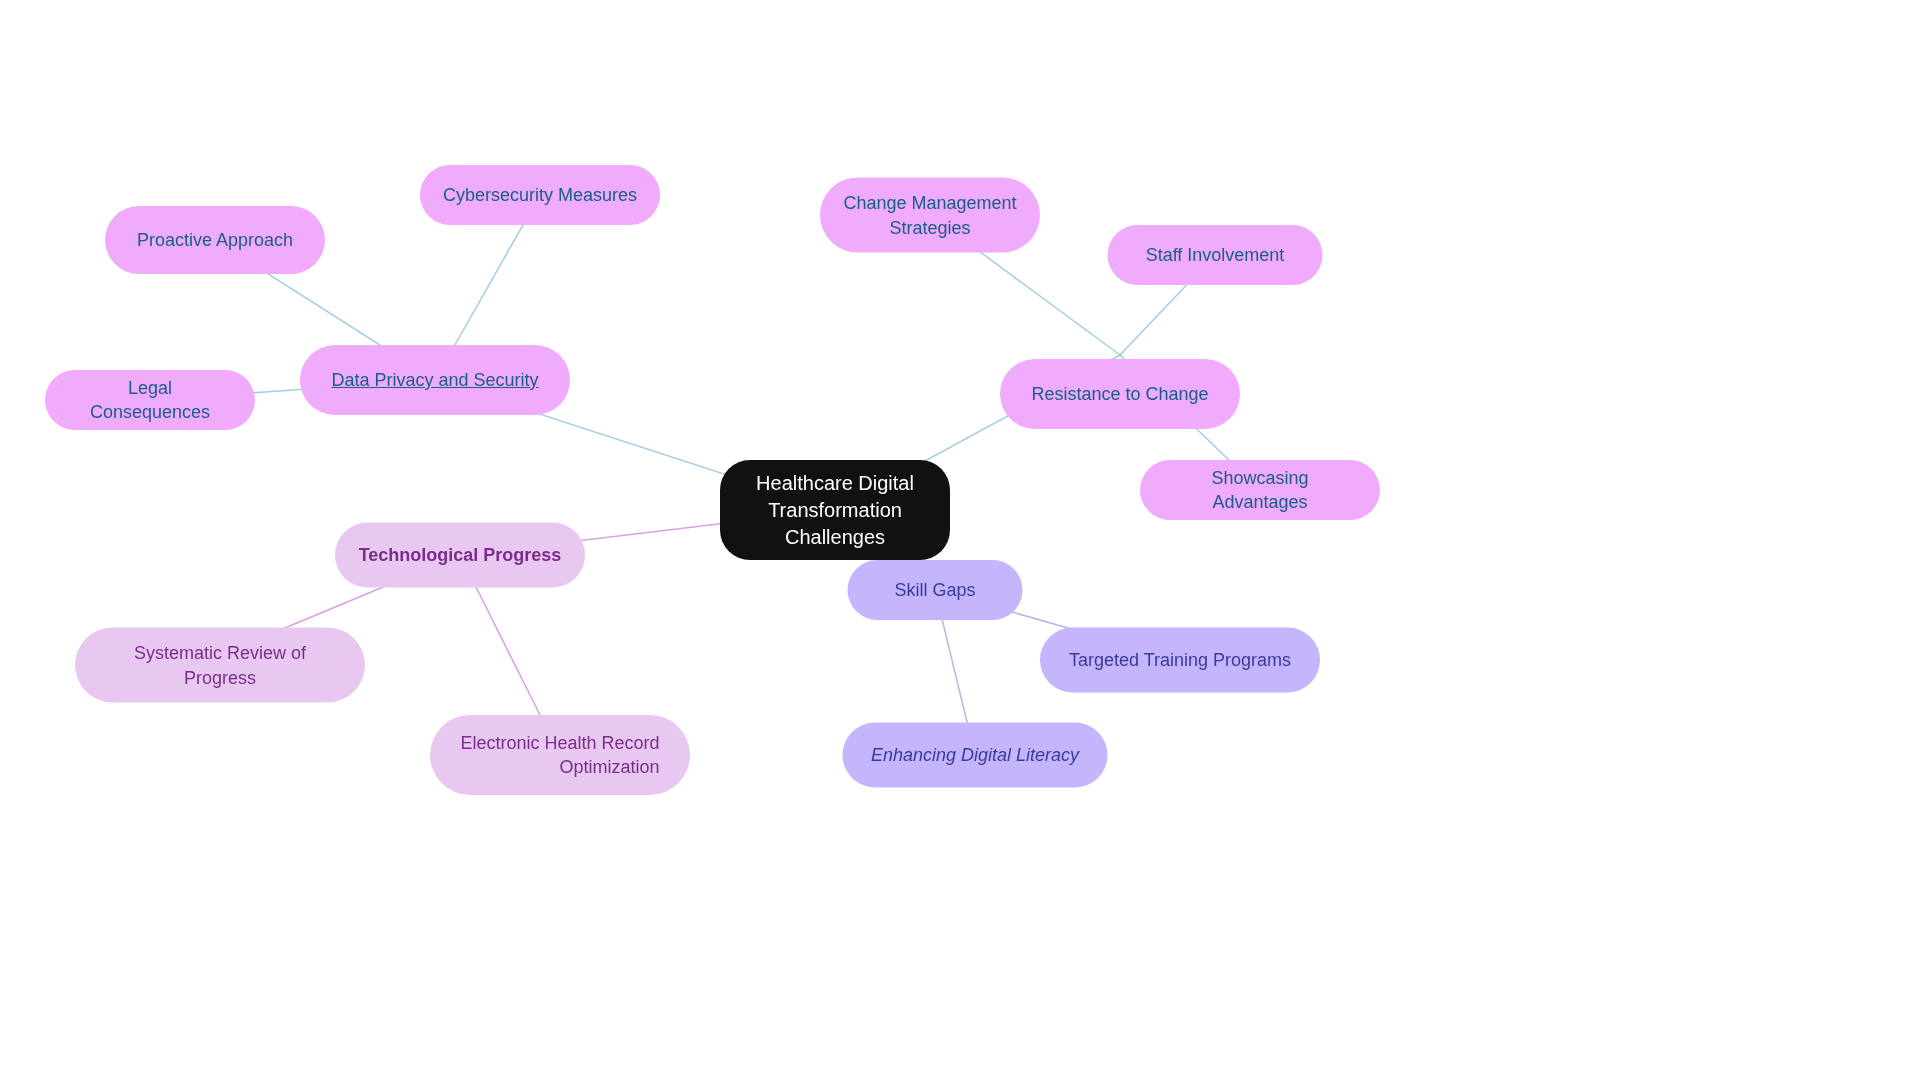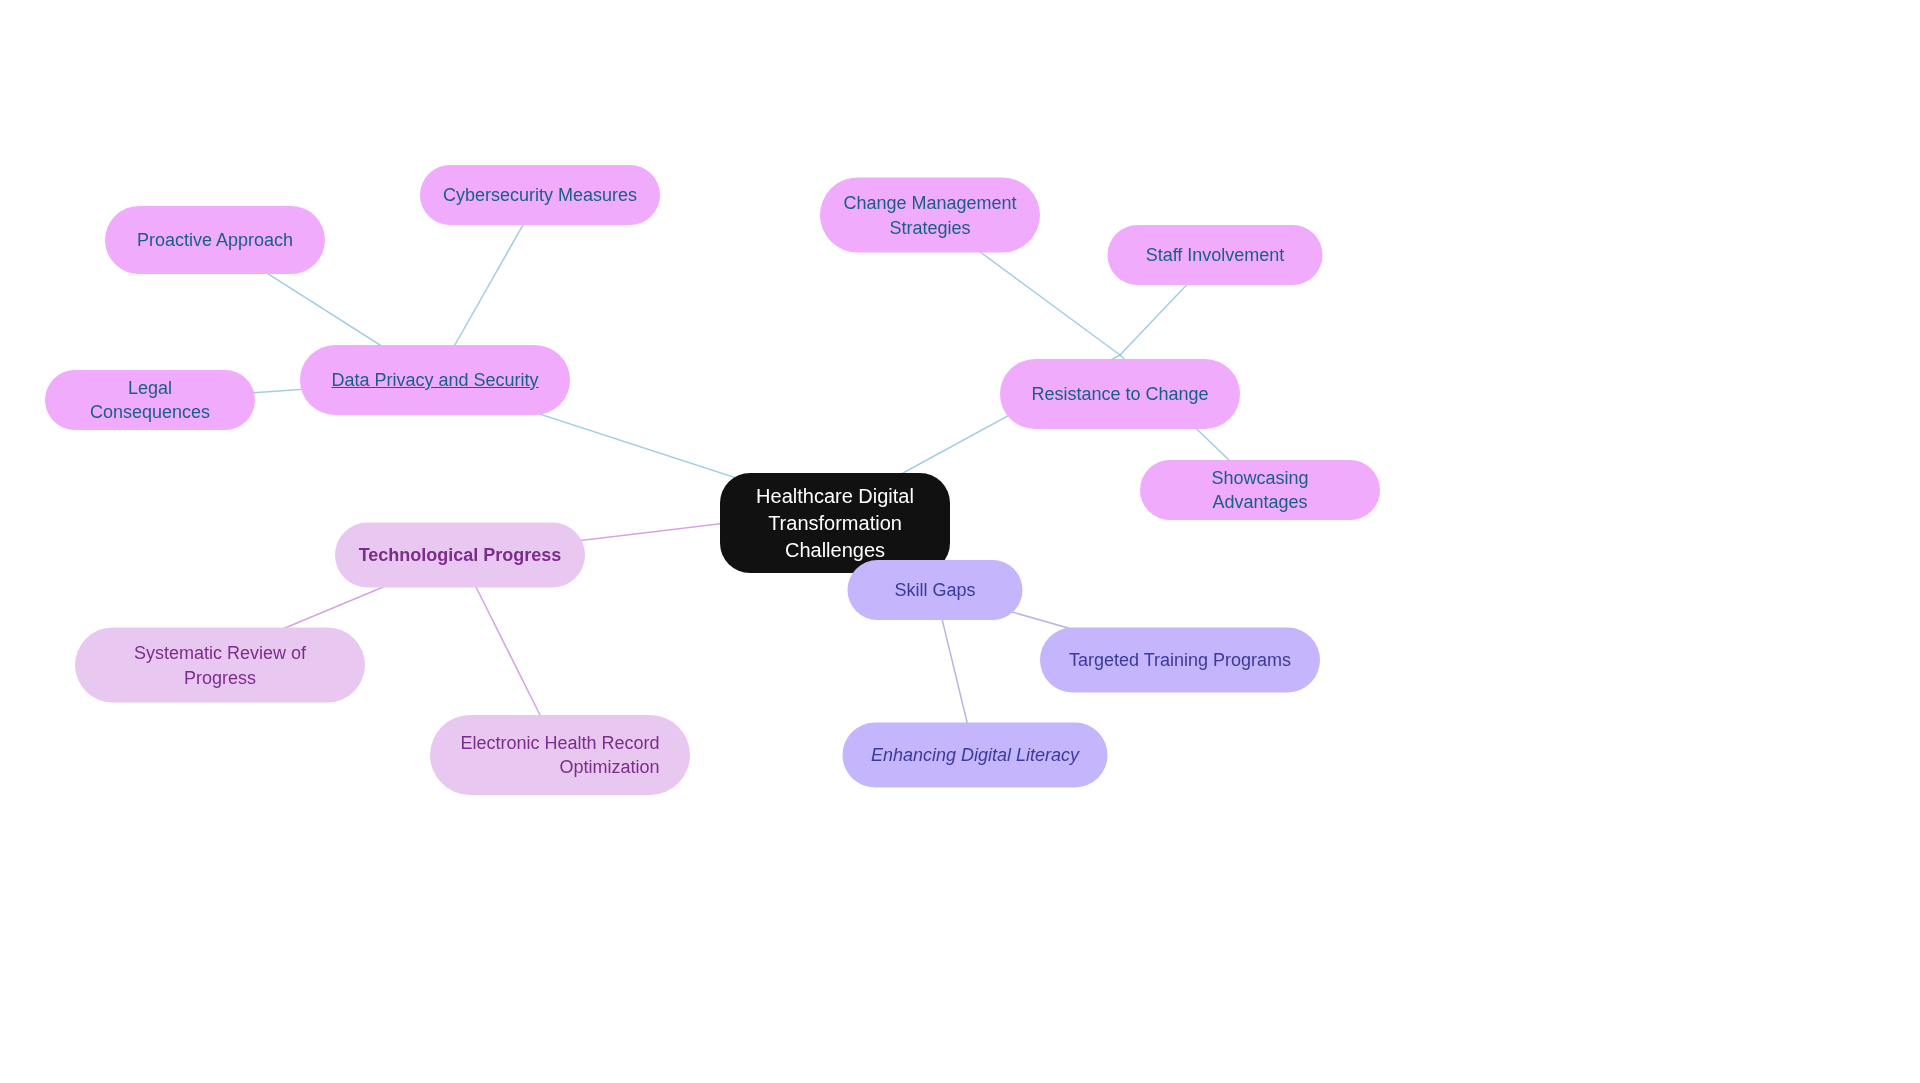--- a/index.html
+++ b/index.html
@@ -74,21 +74,21 @@
       <line x1="460" y1="555" x2="560" y2="755" stroke="#c87ad8" stroke-width="1.5" opacity="0.7"></line>
       <line x1="835" y1="510" x2="1120" y2="355" stroke="#7ab8d8" stroke-width="1.5" opacity="0.7"></line>
       <line x1="1120" y1="355" x2="930" y2="215" stroke="#7ab8d8" stroke-width="1.5" opacity="0.7"></line>
       <line x1="1120" y1="355" x2="1215" y2="255" stroke="#7ab8d8" stroke-width="1.5" opacity="0.7"></line>
       <line x1="1120" y1="355" x2="1260" y2="490" stroke="#7ab8d8" stroke-width="1.5" opacity="0.7"></line>
       <line x1="835" y1="510" x2="935" y2="590" stroke="#9898d8" stroke-width="1.5" opacity="0.7"></line>
       <line x1="935" y1="590" x2="1180" y2="660" stroke="#9898d8" stroke-width="1.5" opacity="0.7"></line>
       <line x1="935" y1="590" x2="975" y2="755" stroke="#9898d8" stroke-width="1.5" opacity="0.7"></line>
     </svg>
   <div id="nodes-layer">
-      <div class="node node-center" style="left: 835px; top: 510px; width: 230px; height: 100px; white-space: pre-line; margin-top: 13px;">Healthcare Digital
+      <div class="node node-center" style="left: 835px; top: 510px; width: 230px; height: 100px; white-space: pre-line;">Healthcare Digital
 Transformation Challenges</div>
       <div class="node node-blue" style="left: 435px; top: 380px; width: 270px; height: 70px; white-space: pre-line; text-decoration: underline;">Data Privacy and Security</div>
       <div class="node node-blue" style="left: 215px; top: 240px; width: 220px; height: 68px; white-space: pre-line;">Proactive Approach</div>
       <div class="node node-blue" style="left: 540px; top: 195px; width: 240px; height: 60px; white-space: pre-line;">Cybersecurity Measures</div>
       <div class="node node-blue" style="left: 150px; top: 400px; width: 210px; height: 60px; white-space: pre-line;">Legal Consequences</div>
       <div class="node node-purple" style="left: 460px; top: 555px; width: 250px; height: 65px; white-space: pre-line; font-weight: bold;">Technological Progress</div>
       <div class="node node-purple" style="left: 220px; top: 655px; width: 290px; height: 75px; white-space: pre-line; margin-top: 10px;">Systematic Review of Progress</div>
       <div class="node node-purple" style="left: 560px; top: 755px; width: 260px; height: 80px; white-space: pre-line; text-align: right;">Electronic Health Record
 Optimization</div>
       <div class="node node-blue" style="left: 1120px; top: 355px; width: 240px; height: 70px; white-space: pre-line; margin-top: 39px;">Resistance to Change</div>

